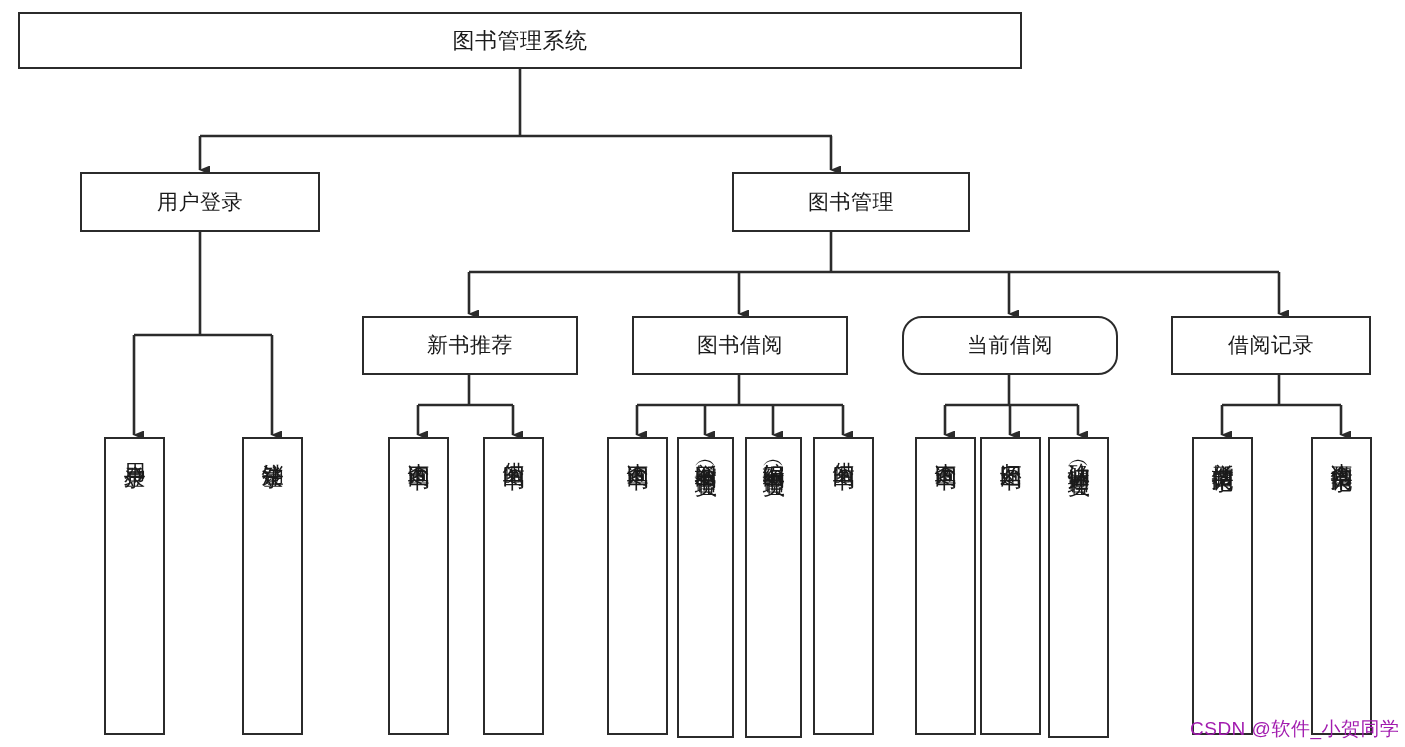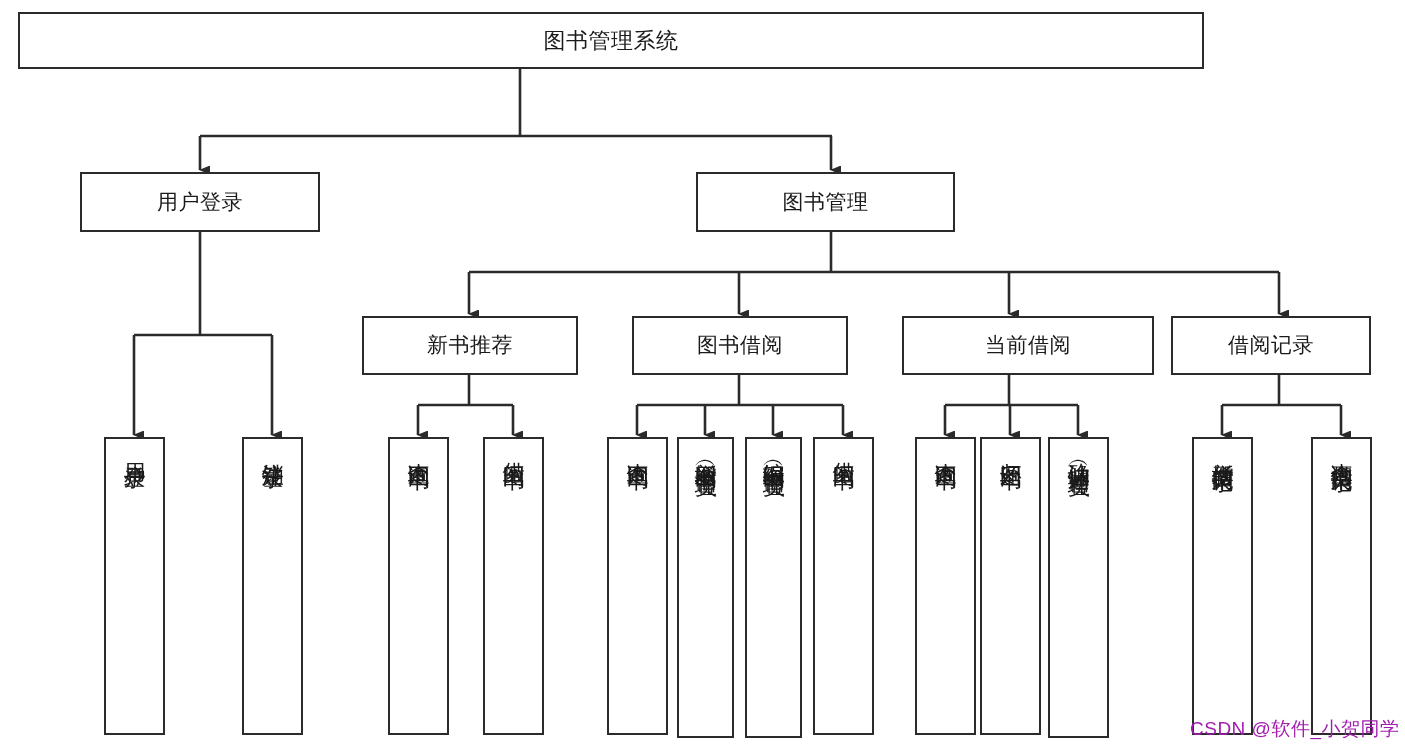--- a/index.html
+++ b/index.html
@@ -120,38 +120,38 @@
       <path d="M 1010,405 L 1010,435" marker-end="url(#arrowhead)"></path>
       <path d="M 1078,405 L 1078,435" marker-end="url(#arrowhead)"></path>
 
       <path d="M 1279,375 L 1279,405"></path>
       <path d="M 1222,405 L 1341,405"></path>
       <path d="M 1222,405 L 1222,435" marker-end="url(#arrowhead)"></path>
       <path d="M 1341,405 L 1341,435" marker-end="url(#arrowhead)"></path>
     </g>
   </svg>
 
-  <div class="node horiz root" style="left: 18px; top: 12px; width: 1186px; height: 57px;">
+  <div class="node horiz root" style="left: 18px; top: 12px; width: 1004px; height: 57px;">
     <span class="node-label">图书管理系统</span>
   </div>
 
   <div class="node horiz" style="left: 80px; top: 172px; width: 240px; height: 60px;">
     <span class="node-label">用户登录</span>
   </div>
-  <div class="node horiz" style="left: 696px; top: 172px; width: 259px; height: 60px;">
+  <div class="node horiz" style="left: 732px; top: 172px; width: 238px; height: 60px;">
     <span class="node-label">图书管理</span>
   </div>
 
   <div class="node horiz" style="left: 362px; top: 316px; width: 216px; height: 59px;">
     <span class="node-label">新书推荐</span>
   </div>
   <div class="node horiz" style="left: 632px; top: 316px; width: 216px; height: 59px;">
     <span class="node-label">图书借阅</span>
   </div>
-  <div class="node horiz" style="left: 902px; top: 316px; width: 252px; height: 59px;">
+  <div class="node horiz" style="left: 902px; top: 316px; width: 216px; height: 59px; border-radius: 20px;">
     <span class="node-label">当前借阅</span>
   </div>
   <div class="node horiz" style="left: 1171px; top: 316px; width: 200px; height: 59px;">
     <span class="node-label">借阅记录</span>
   </div>
 
   <div class="node vert" style="left: 104px; top: 437px; width: 61px; height: 298px;">
     <span class="node-label">用户登录</span>
   </div>
   <div class="node vert" style="left: 242px; top: 437px; width: 61px; height: 298px;">

